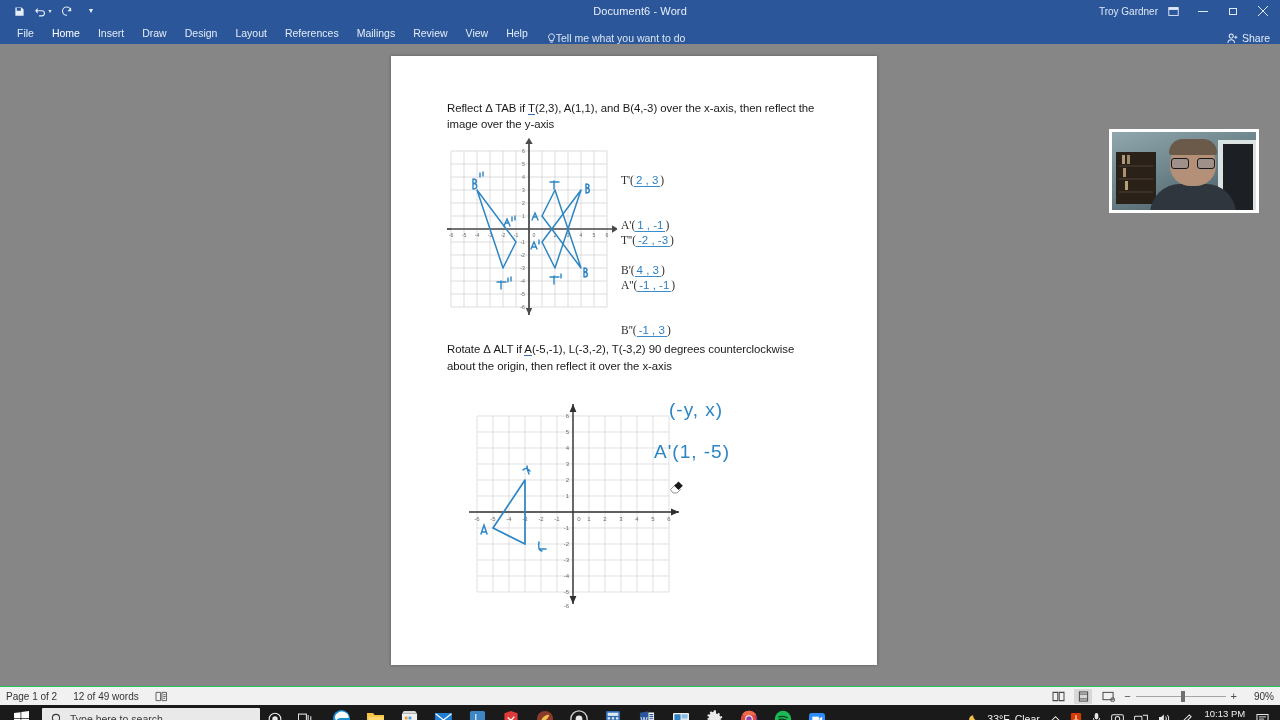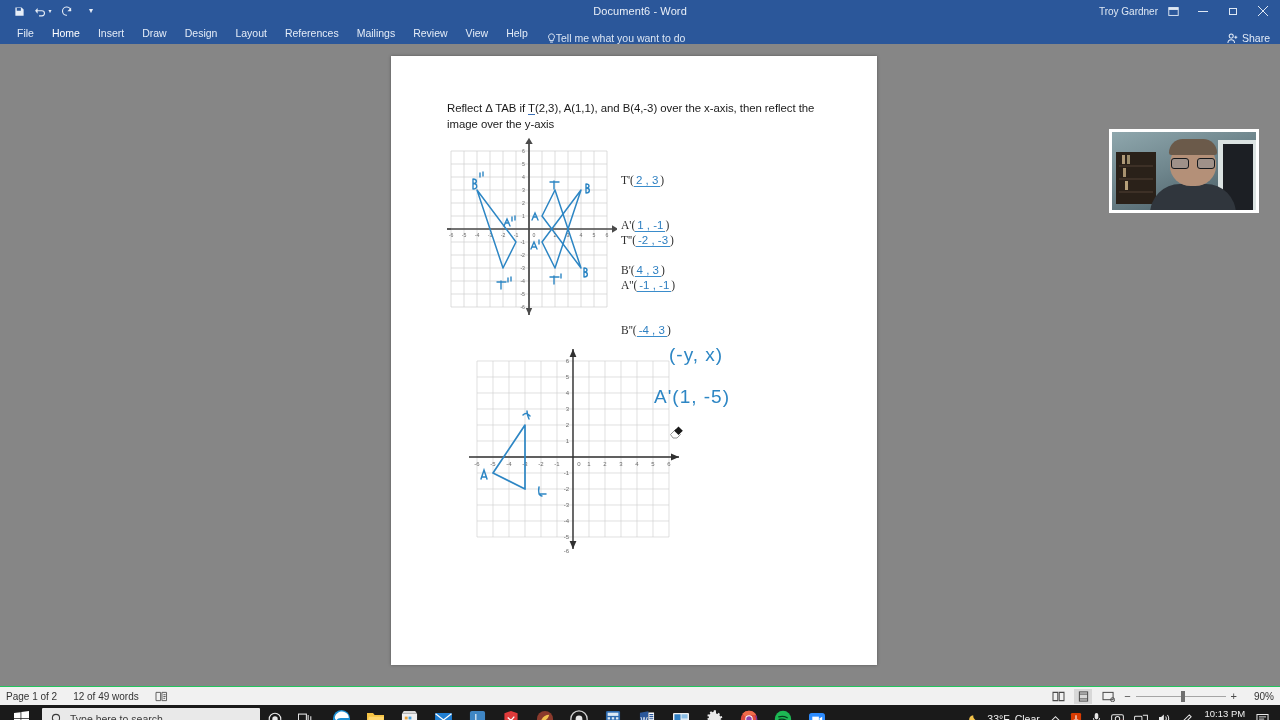--- a/index.html
+++ b/index.html
@@ -326,24 +326,25 @@
 
         <div class="hw-block" style="left:174px; top:6px;">
           <div><span>T'(</span><span class="hw-ink">2 , 3</span><span>)</span></div>
           <div><span>A'(</span><span class="hw-ink">1 , -1</span><span>)</span></div>
           <div><span>B'(</span><span class="hw-ink">4 , 3</span><span>)</span></div>
         </div>
 
         <div class="hw-block" style="left:174px; top:66px;">
           <div><span>T''(</span><span class="hw-ink">-2 , -3</span><span>)</span></div>
           <div><span>A''(</span><span class="hw-ink">-1 , -1</span><span>)</span></div>
-          <div><span>B''(</span><span class="hw-ink">-4 , 3</span><span>)</span></div>
+          <div><span>B''(</span><span class="hw-ink">-1 , 3</span><span>)</span></div>
         </div>
       </div>
 
+      <p class="para para2"><span>Rotate Δ ALT if </span><span class="u">A</span><span>(-5,-1), L(-3,-2), T(-3,2) 90 degrees counterclockwise about the origin, then reflect it over the x-axis</span></p>
 
       <div class="graph-wrap">
 
         <div class="graph2">
           <svg width="225" height="212" viewBox="0 0 225 212">
 
             <g stroke="#d2d2d2" stroke-width="0.7">
               <path d="M12 20H204M12 36H204M12 52H204M12 68H204M12 84H204M12 100H204M12 116H204M12 132H204M12 148H204M12 164H204M12 180H204M12 196H204"></path>
               <path d="M12 20V196M28 20V196M44 20V196M60 20V196M76 20V196M92 20V196M108 20V196M124 20V196M140 20V196M156 20V196M172 20V196M188 20V196M204 20V196"></path>
             </g>

